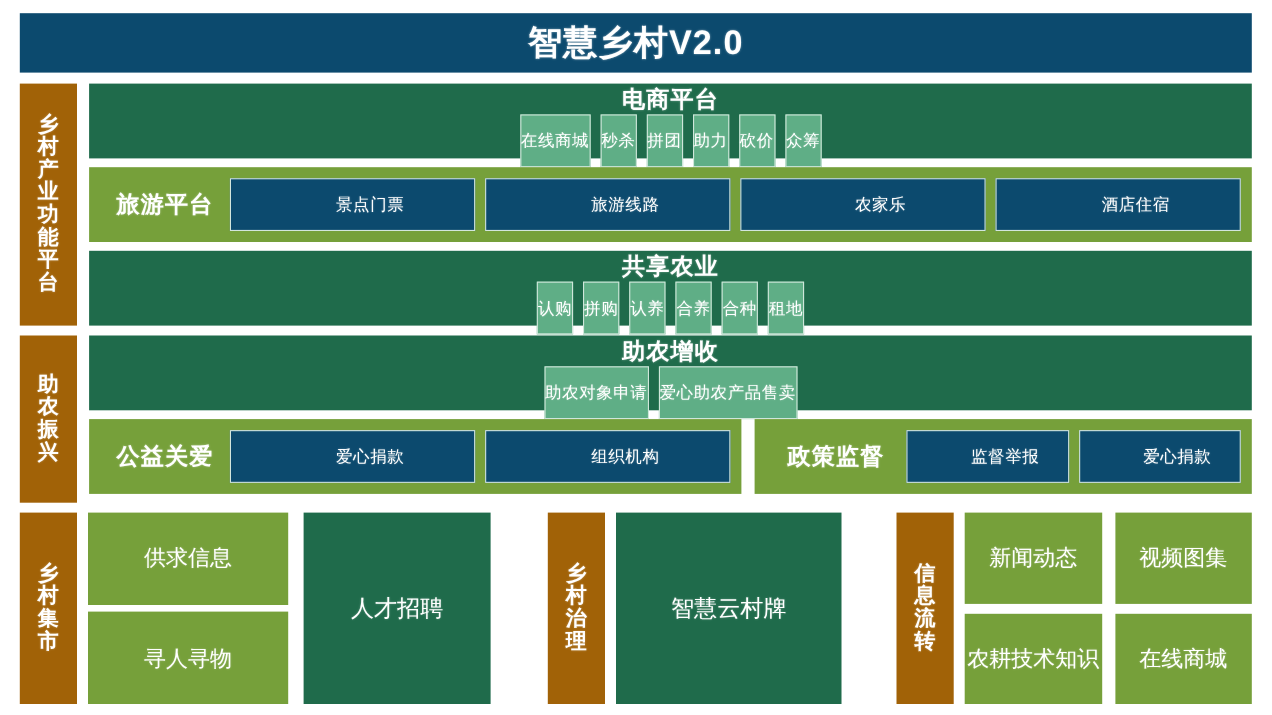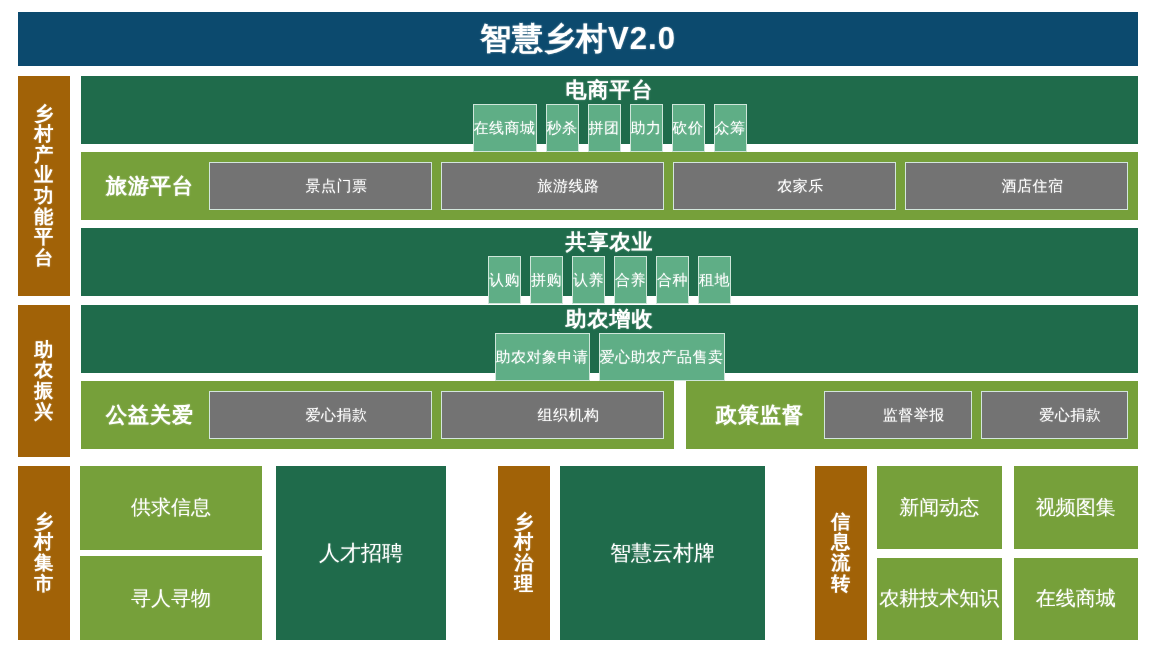--- a/index.html
+++ b/index.html
@@ -112,21 +112,21 @@
     justify-content: center;
     color: #ffffff;
     font-size: 15px;
     letter-spacing: 0.5px;
     box-sizing: border-box;
     text-shadow: 0 0 2px rgba(255,255,255,0.35);
     white-space: nowrap;
     font-family: Liberation Serif, serif;
   }
   .tile-dark  { background: #5fae86; border: 1px solid #cfe6da; }
-  .tile-olive { background: #737373; border: 1px solid #d3e6dd; padding-left: 32px; }
+  .tile-olive { background: #0c4a6e; border: 1px solid #d3e6dd; padding-left: 32px; }
 
   
   .split-row {
     display: flex;
     gap: 12px;
   }
   .split-left  { flex: 0 0 593px; }
   .split-right { flex: 1; }
   .split-right .row-heading { width: 128px; }
 

